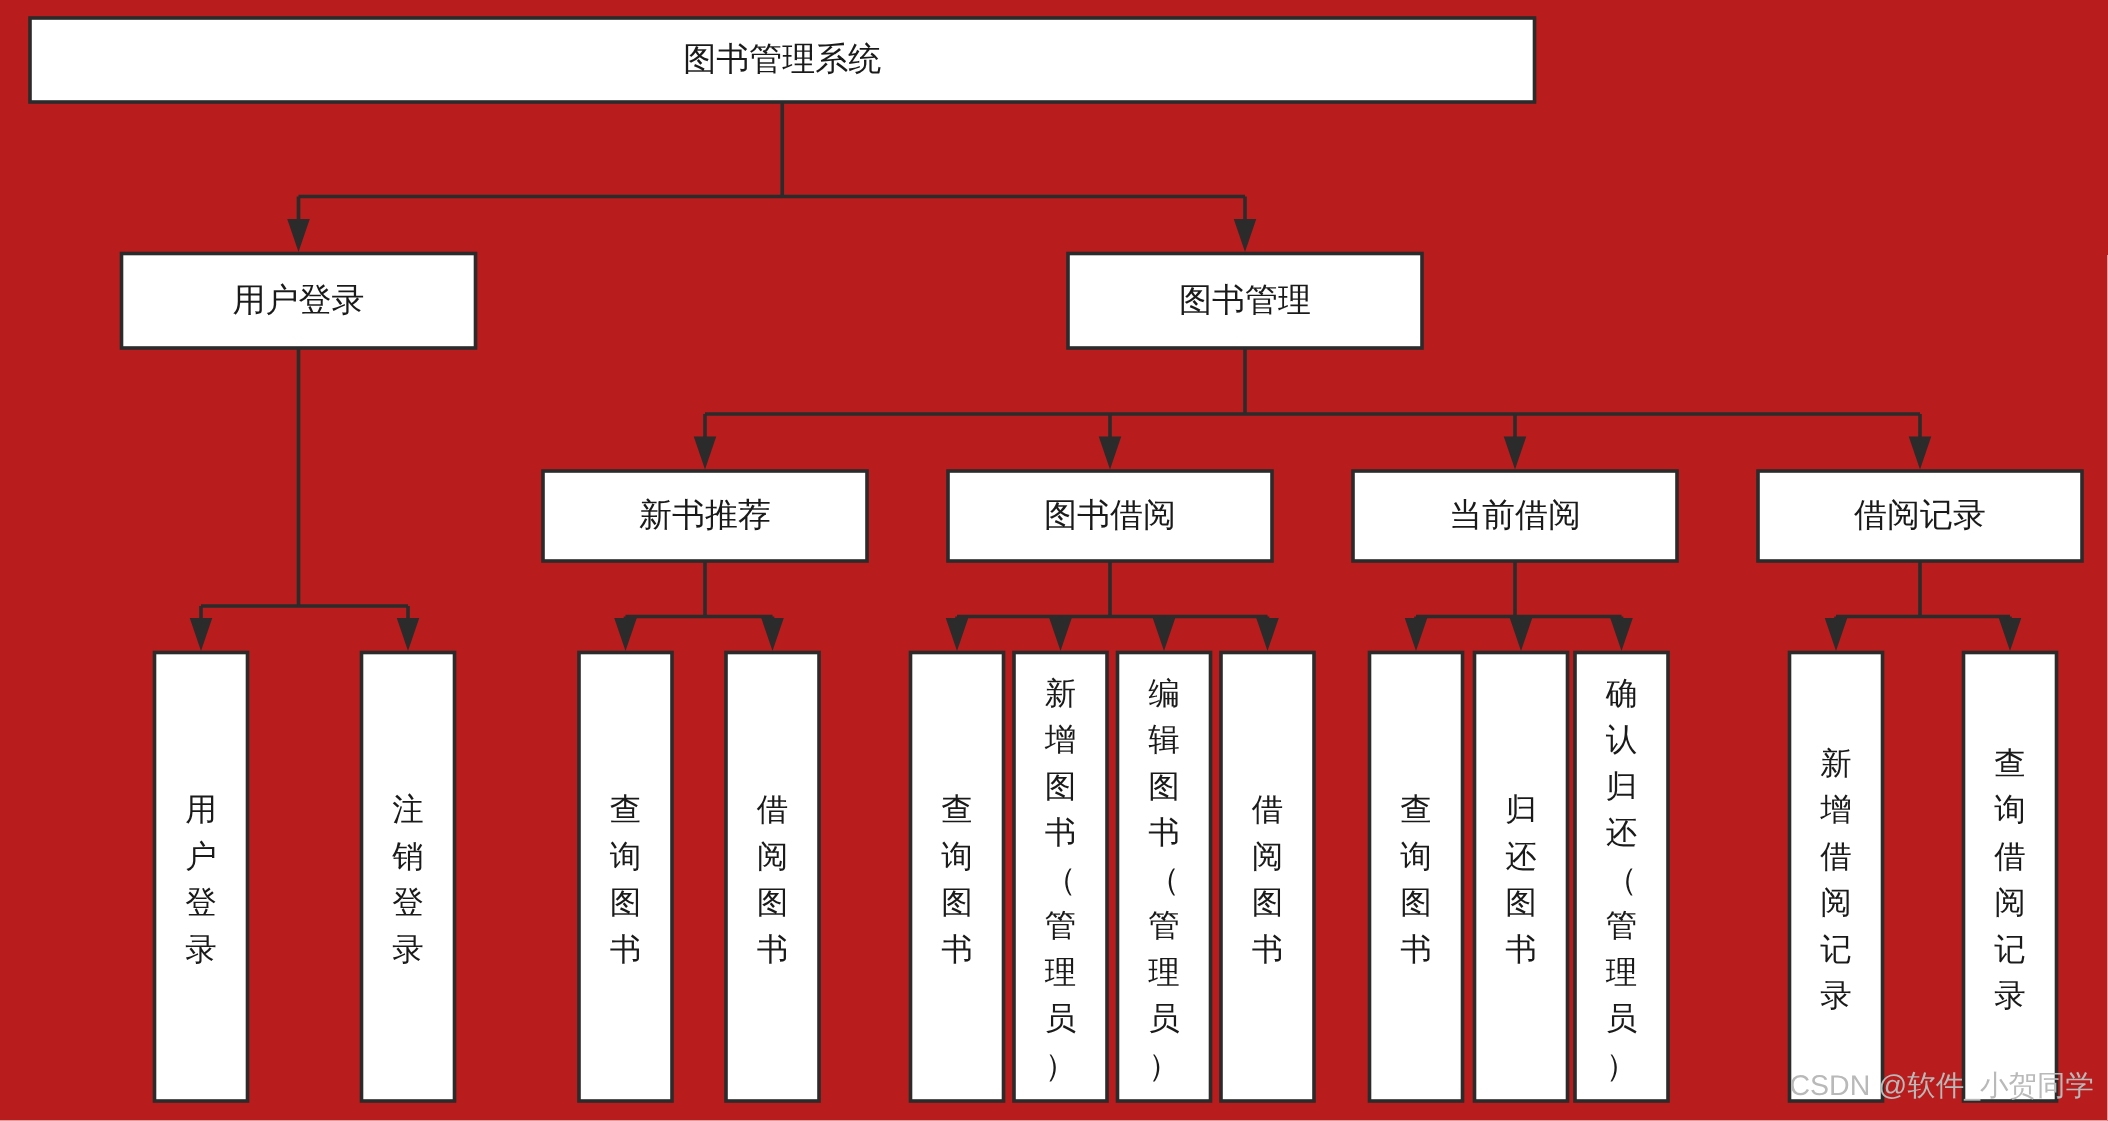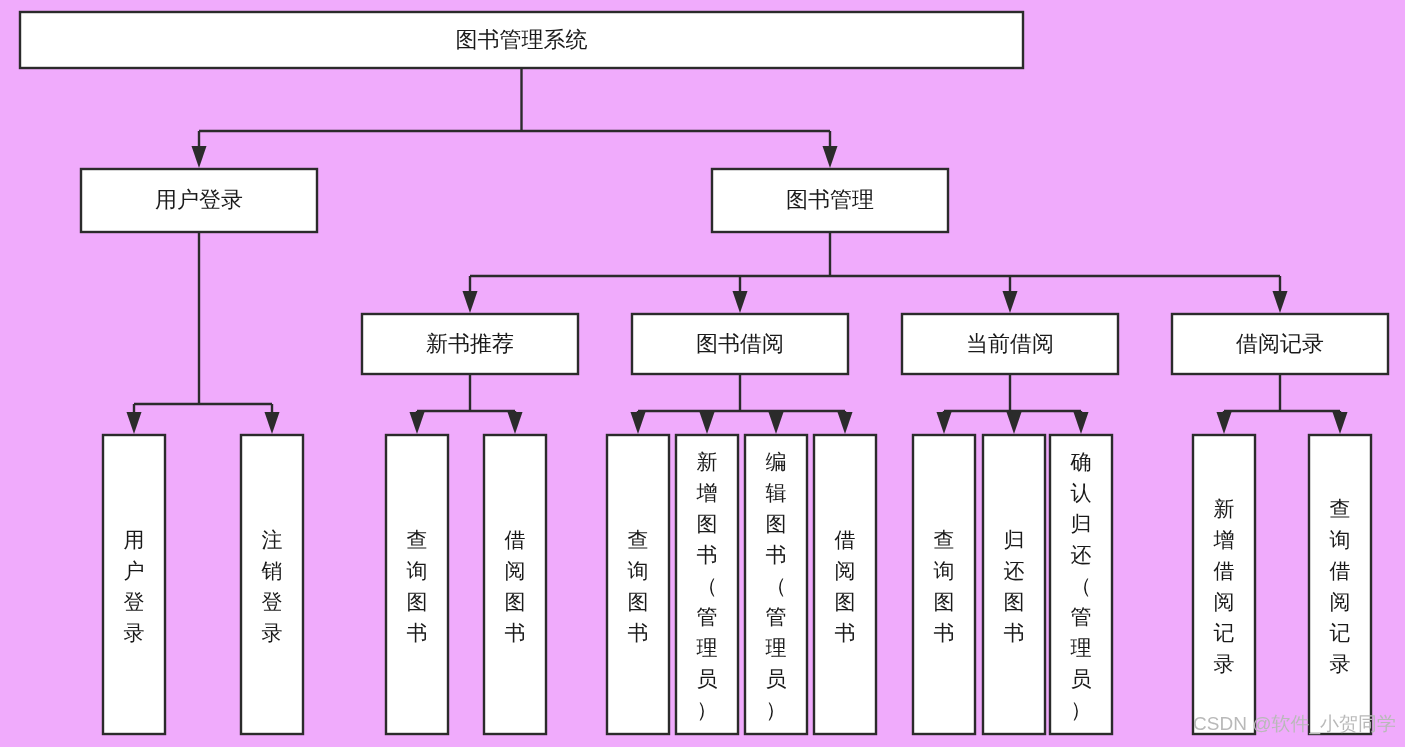--- a/index.html
+++ b/index.html
@@ -7,21 +7,21 @@
     padding: 0;
     background: #ffffff;
   }
   body {
     font-family: "Liberation Sans", "DejaVu Sans", sans-serif;
   }
   #diagram-root {
     position: relative;
     width: 1405px;
     height: 747px;
-    background: #f0abfc;
+    background: #b91c1c;
     overflow: hidden;
   }
   svg#chart-svg {
     position: absolute;
     left: 0;
     top: 0;
     width: 1405px;
     height: 747px;
     display: block;
   }

